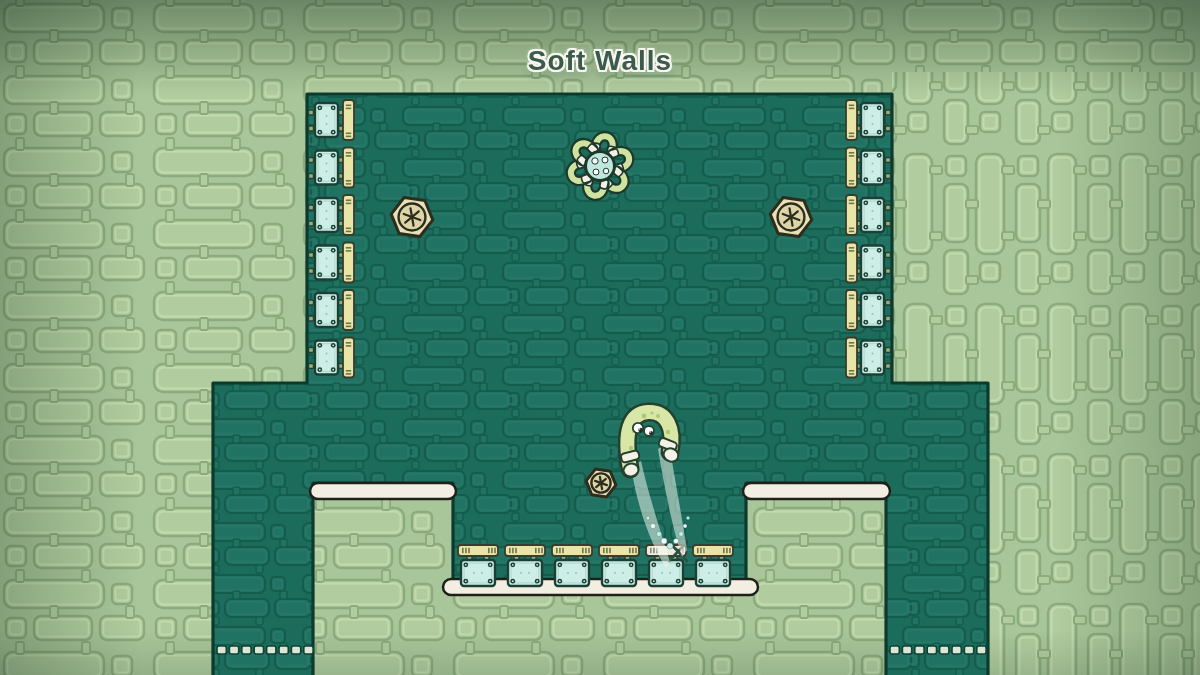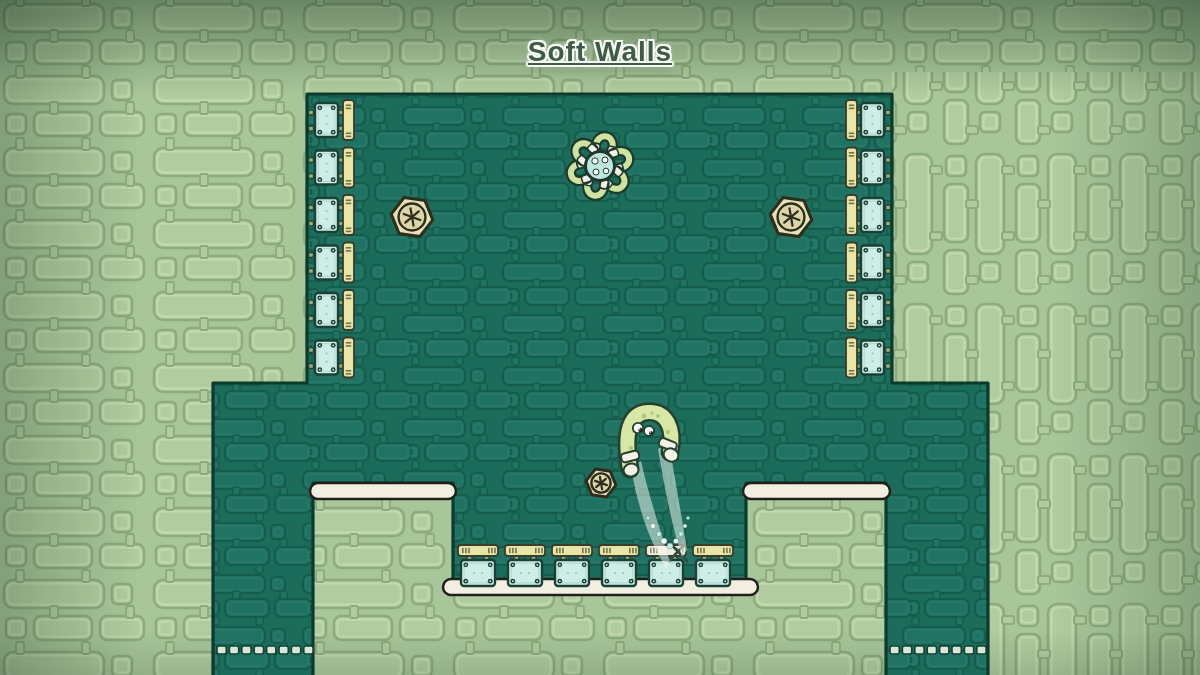--- a/index.html
+++ b/index.html
@@ -1,26 +1,25 @@
 <!DOCTYPE html>
 <html><head>
 <meta charset="utf-8">
 <style>
   html,body{margin:0;padding:0;background:#20241f;}
   .stage{position:relative;width:1200px;height:675px;margin:0 auto;overflow:hidden;
          font-family:"Liberation Sans","DejaVu Sans",sans-serif;}
   .stage svg{position:absolute;left:0;top:0;}
   .level-title{
-    position:absolute;left:0;top:36px;width:100%;text-align:center;
+    position:absolute;left:0;top:45px;width:100%;text-align:center;
     font-size:28px;font-weight:bold;letter-spacing:1px;color:#3e5a4c;
     text-shadow:
       -2px 0 0 #f6f8ef, 2px 0 0 #f6f8ef, 0 -2px 0 #f6f8ef, 0 2px 0 #f6f8ef,
       -1.6px -1.6px 0 #f6f8ef, 1.6px -1.6px 0 #f6f8ef, -1.6px 1.6px 0 #f6f8ef, 1.6px 1.6px 0 #f6f8ef,
       0 0 6px rgba(255,255,255,.85), 0 5px 7px rgba(40,70,45,.40);
-    text-decoration: underline;
   }
 </style>
 </head>
 <body>
 
 <div class="stage">
   <svg width="1200" height="675" viewBox="0 0 1200 675">
     <defs>
       <pattern id="patLight" patternUnits="userSpaceOnUse" width="150" height="72">
         <rect width="150" height="72" fill="#a9c69a"></rect>

